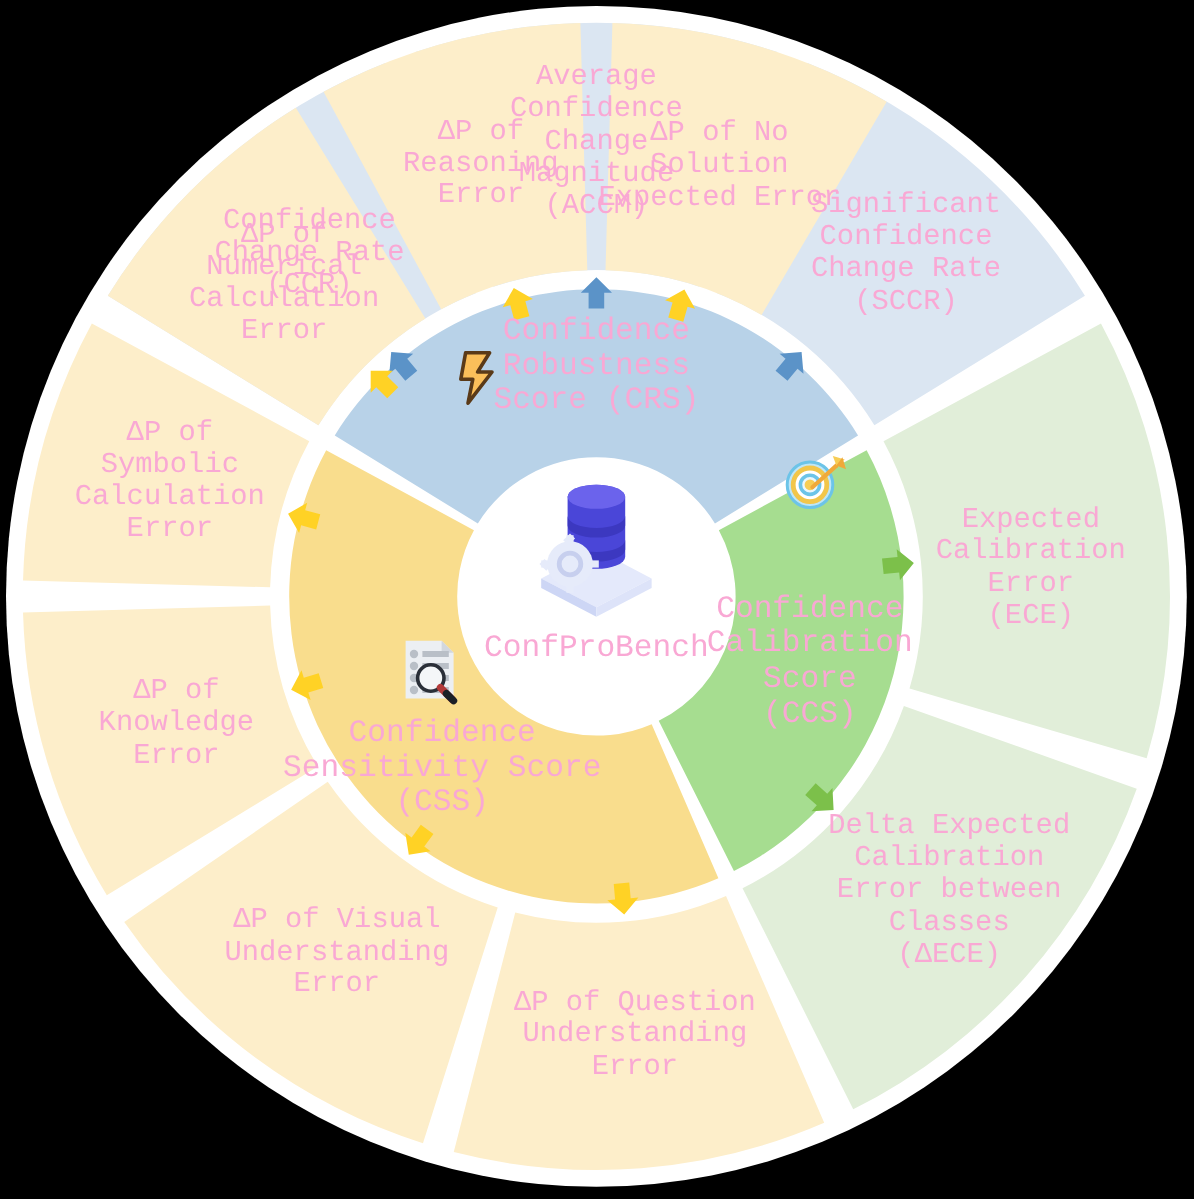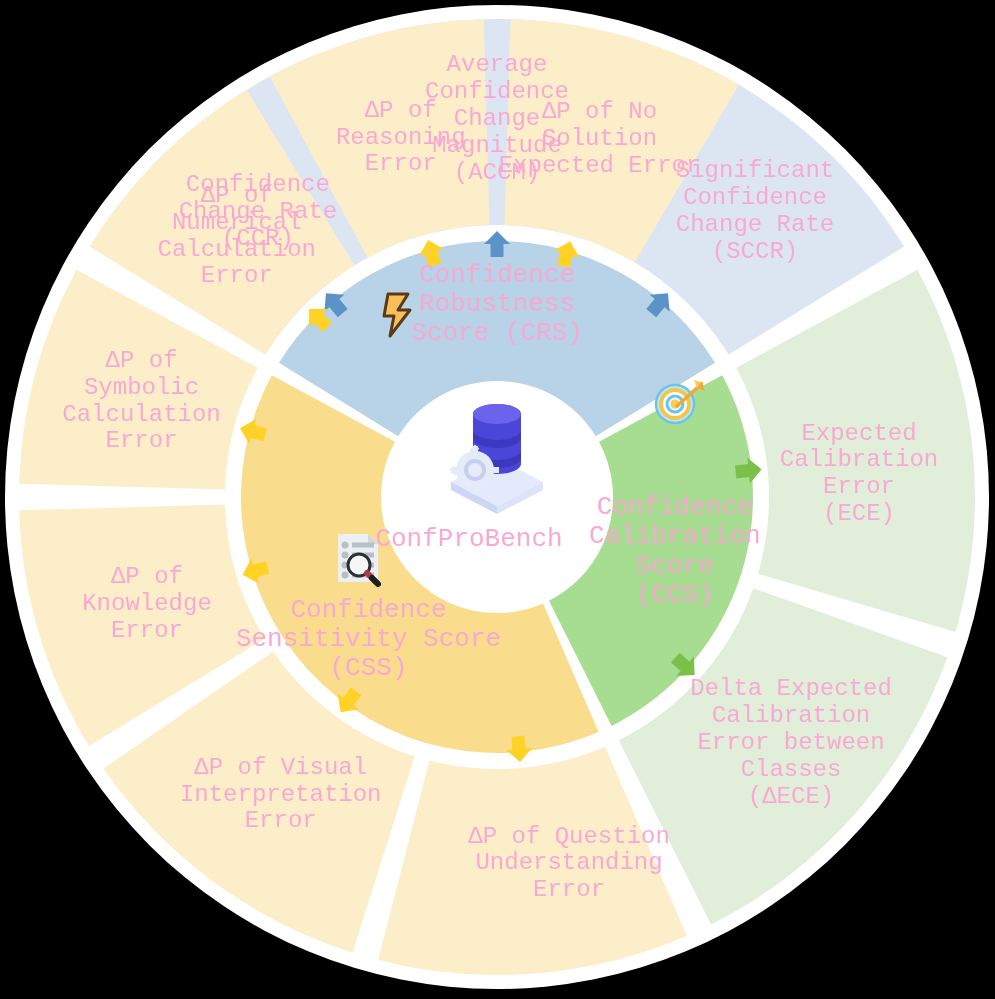--- a/index.html
+++ b/index.html
@@ -142,38 +142,38 @@
 Error
 (ECE)</div>
       <div class="lbl outer-lbl" style="left: 791px; top: 743.24px;">Delta Expected
 Calibration
 Error between
 Classes
 (ΔECE)</div>
       <div class="lbl inner-lbl" style="left: 368.527px; top: 639.684px;">Confidence
 Sensitivity Score
 (CSS)</div>
-      <div class="lbl outer-lbl" style="left: 529.073px; top: 863.6px; margin-left: 40px;">ΔP of Question
+      <div class="lbl outer-lbl" style="left: 529.073px; top: 863.6px;">ΔP of Question
 Understanding
 Error</div>
       <div class="lbl outer-lbl" style="left: 280.695px; top: 794.718px;">ΔP of Visual
-Interpretation
+Understanding
 Error</div>
       <div class="lbl outer-lbl" style="left: 146.992px; top: 604.008px;">ΔP of
 Knowledge
 Error</div>
       <div class="lbl outer-lbl" style="left: 141.539px; top: 401.755px;">ΔP of
 Symbolic
 Calculation
 Error</div>
       <div class="lbl outer-lbl" style="left: 236.785px; top: 236.785px;">ΔP of
 Numerical
 Calculation
 Error</div>
       <div class="lbl outer-lbl" style="left: 400.719px; top: 137.676px;">ΔP of
 Reasoning
 Error</div>
       <div class="lbl outer-lbl" style="left: 599.537px; top: 139.411px;">ΔP of No
 Solution
 Expected Error</div>
-      <div class="lbl center-lbl" style="left: 469px; top: 540px;">ConfProBench</div>
+      <div class="lbl center-lbl" style="left: 497px; top: 540px;">ConfProBench</div>
     </div>
 </div>
 
 </body></html>

